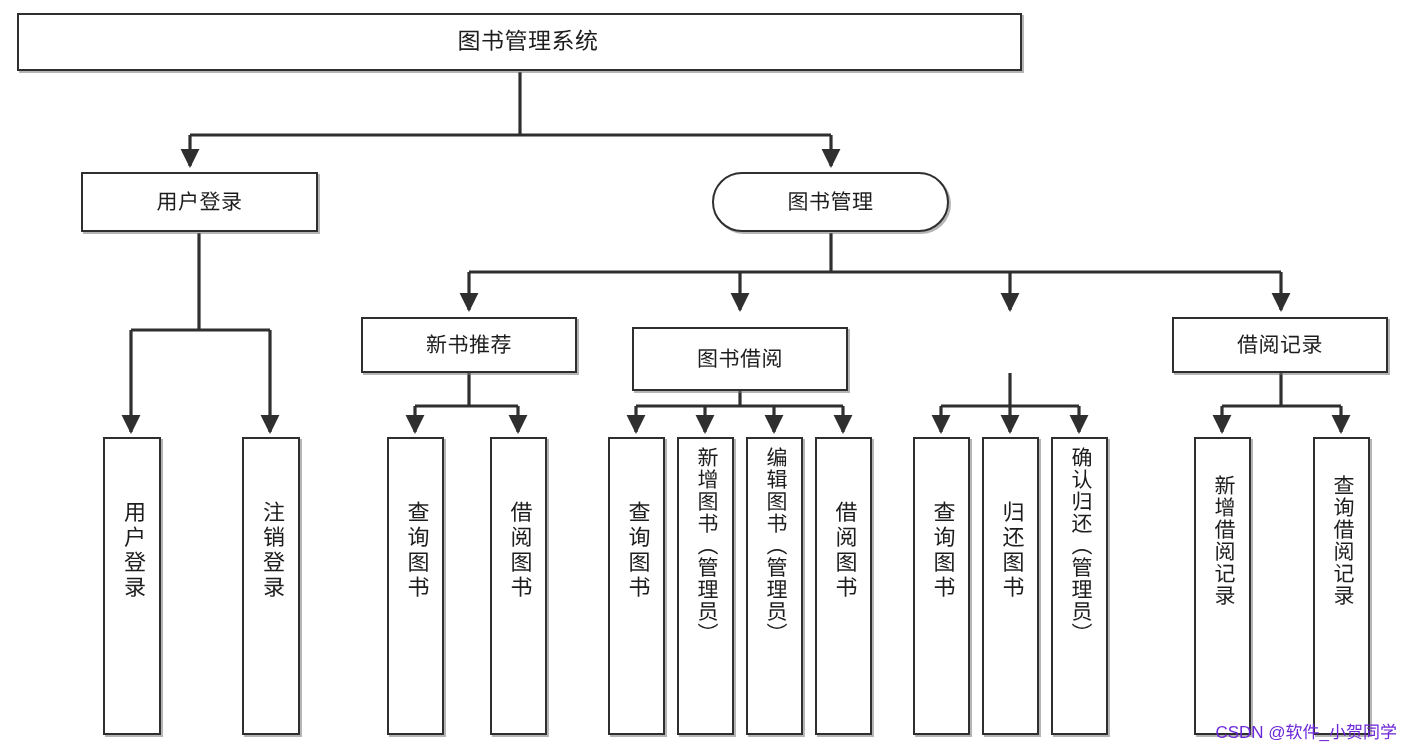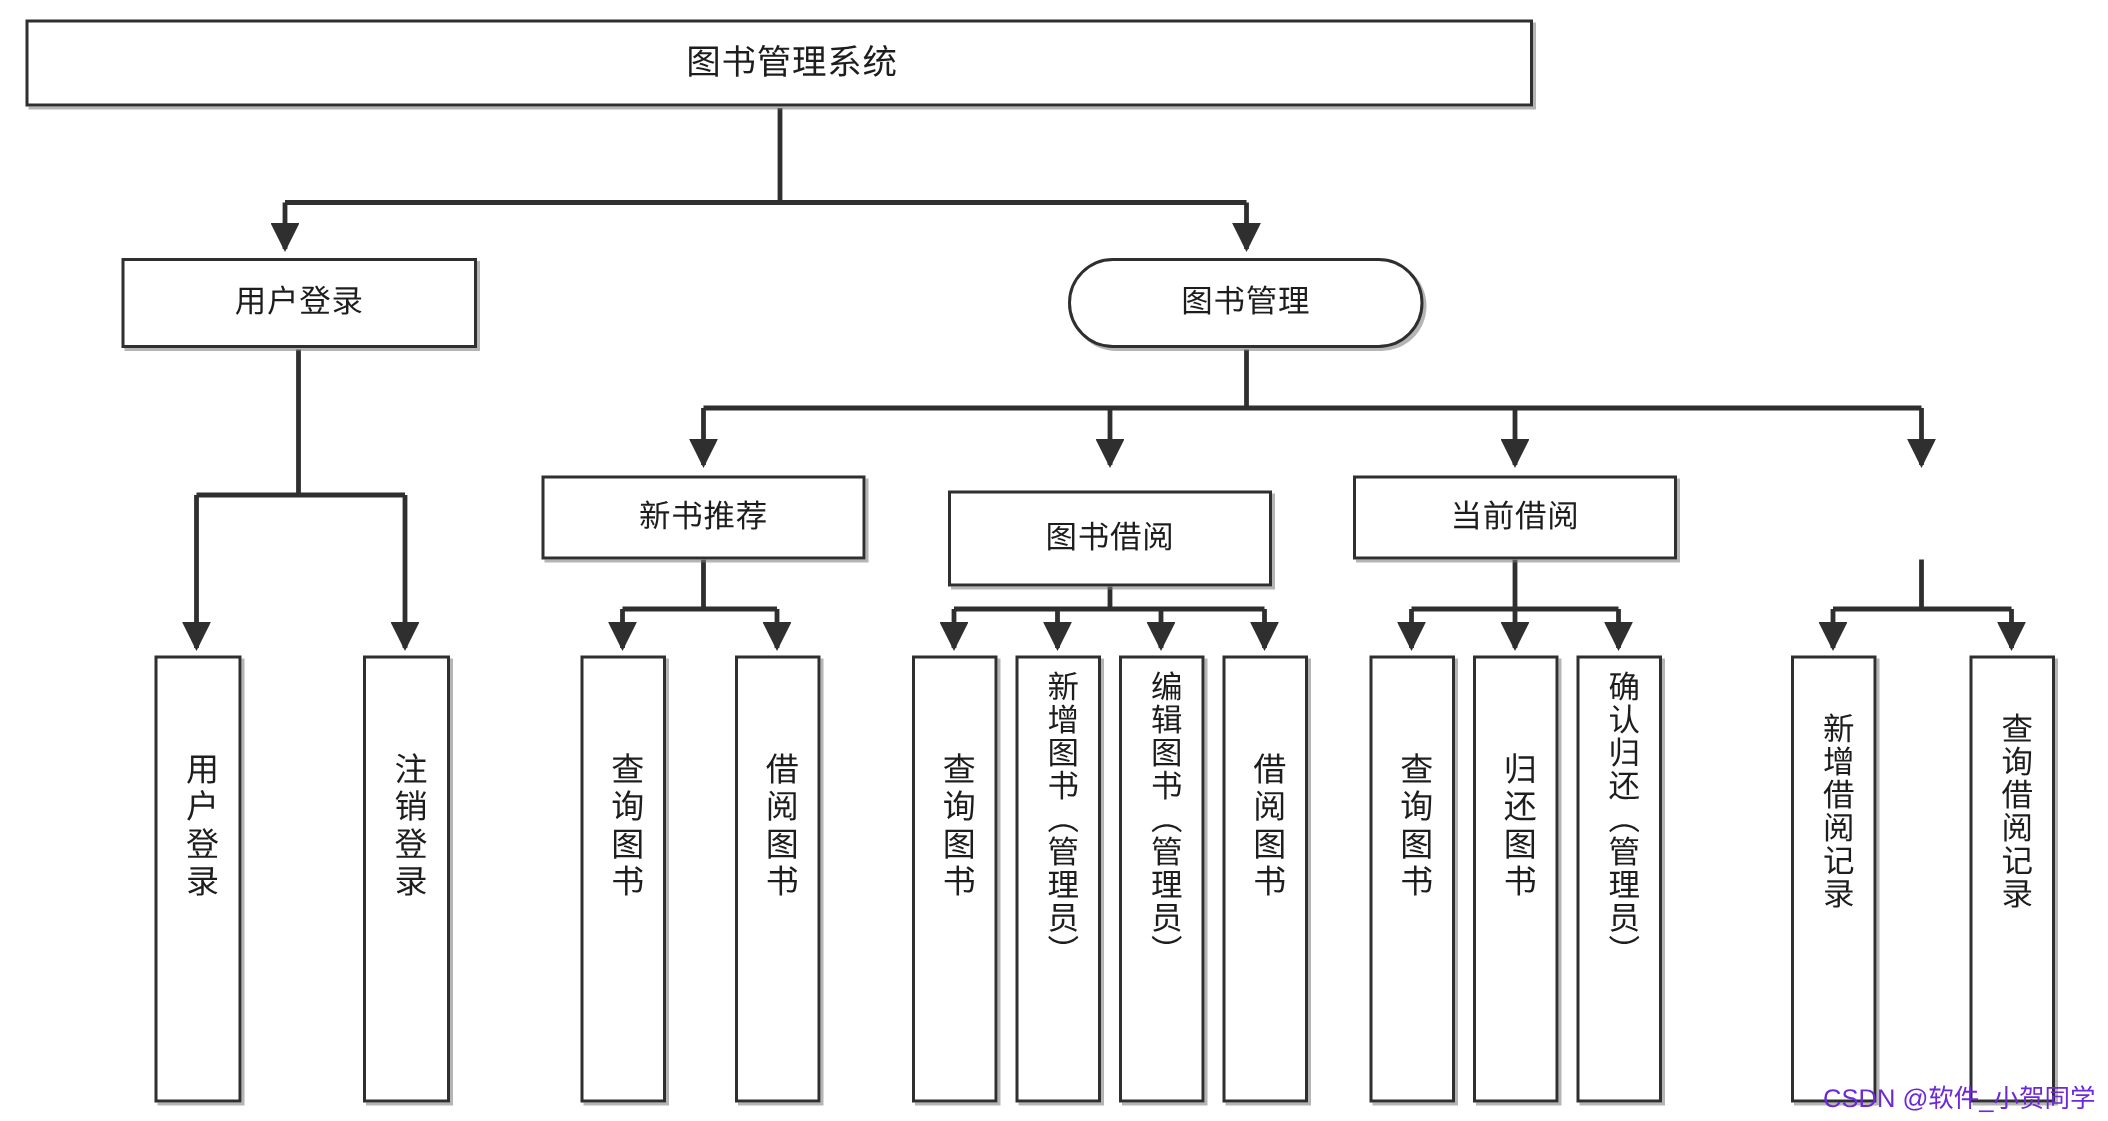--- a/index.html
+++ b/index.html
@@ -149,24 +149,24 @@
   </div>
 
   <div class="node lvl2 horiz" style="left:361px; top:317px; width:216px; height:56px;">
     <span class="lbl">新书推荐</span>
   </div>
 
   <div class="node lvl2 horiz" style="left:632px; top:327px; width:216px; height:64px;">
     <span class="lbl">图书借阅</span>
   </div>
 
-  <div class="node lvl2 horiz" style="left:902px; top:317px; width:216px; height:56px;">
-    <span class="lbl">当前借阅</span>
-  </div>
-
+
+  <div class="node lvl2 horiz" style="left:1172px; top:317px; width:216px; height:56px;">
+    <span class="lbl">借阅记录</span>
+  </div>
 
   <div class="node leaf" style="left:103px; top:437px; width:58px; height:298px; padding-top:62px;">
     <span class="lbl">用户登录</span>
   </div>
 
   <div class="node leaf" style="left:242px; top:437px; width:58px; height:298px; padding-top:62px;">
     <span class="lbl">注销登录</span>
   </div>
 
   <div class="node leaf" style="left:387px; top:437px; width:57px; height:298px; padding-top:62px;">

